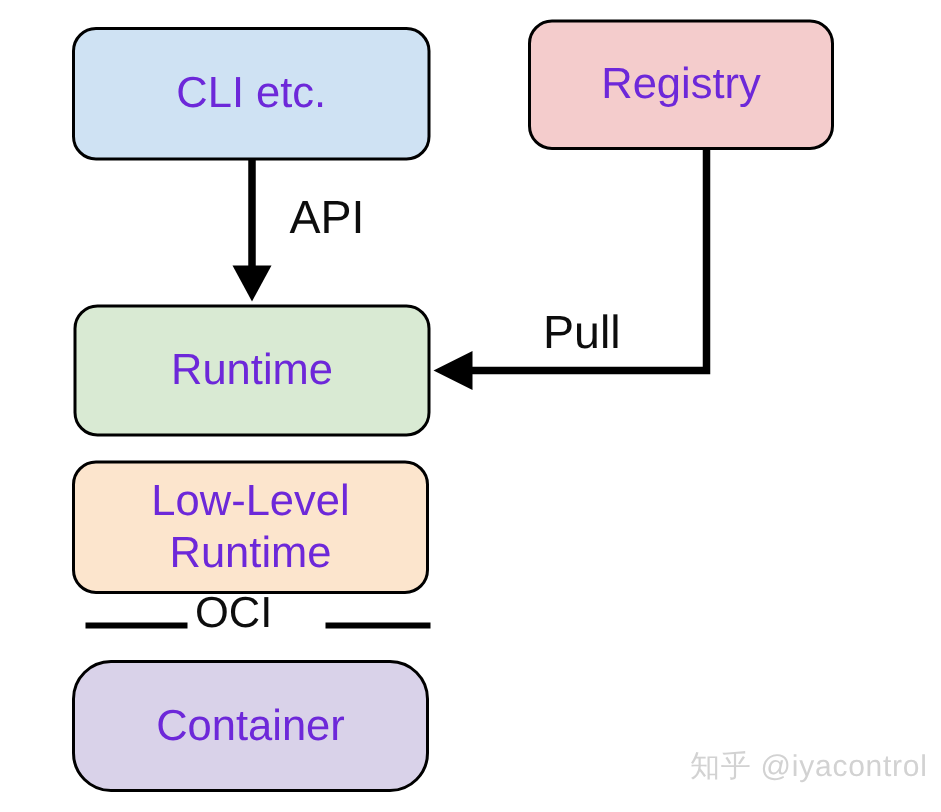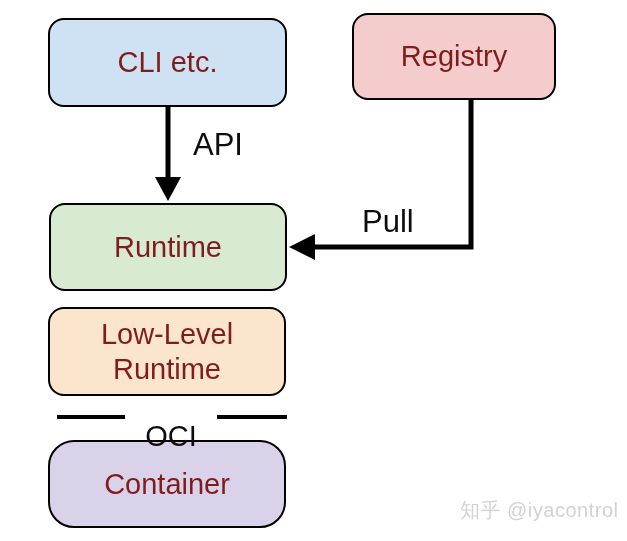--- a/index.html
+++ b/index.html
@@ -18,21 +18,21 @@
   .node {
     position: absolute;
     box-sizing: border-box;
     border: 2px solid #000000;
     border-radius: 16px;
     display: flex;
     align-items: center;
     justify-content: center;
     text-align: center;
     font-size: 29px;
-    color: #7f1d1d;
+    color: #6d28d9;
     line-height: 1.2;
   }
   .node .line { display: block; }
   .edge-label {
     position: absolute;
     font-size: 31px;
     color: #0d0d0d;
     white-space: nowrap;
   }
   .arrow-layer {
@@ -43,23 +43,22 @@
     height: 541px;
     pointer-events: none;
   }
   .oci-bar {
     position: absolute;
     height: 4px;
   }
   .oci-label {
     position: absolute;
     left: 130px;
-    top: 420px;
+    top: 393px;
     width: 82px;
-    text-align: center;
     font-size: 29px;
     color: #0d0d0d;
   }
   .watermark {
     position: absolute;
     left: 460px;
     top: 497px;
     width: 152px;
     text-align: right;
     font-size: 20px;

